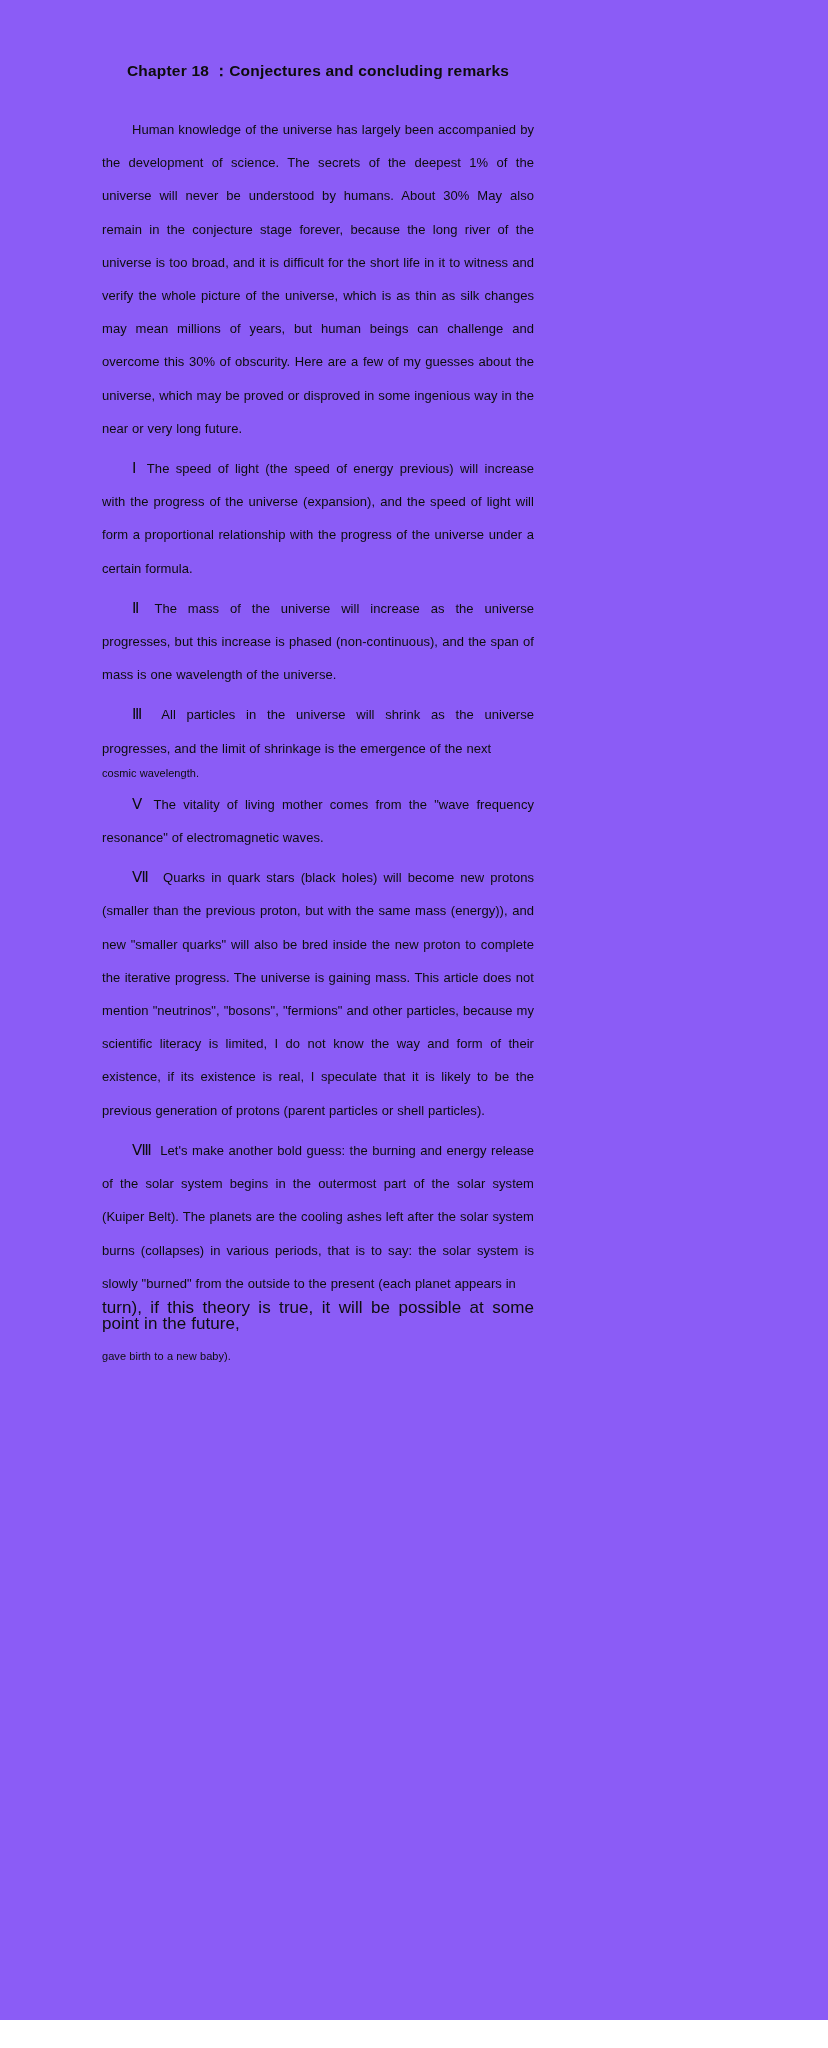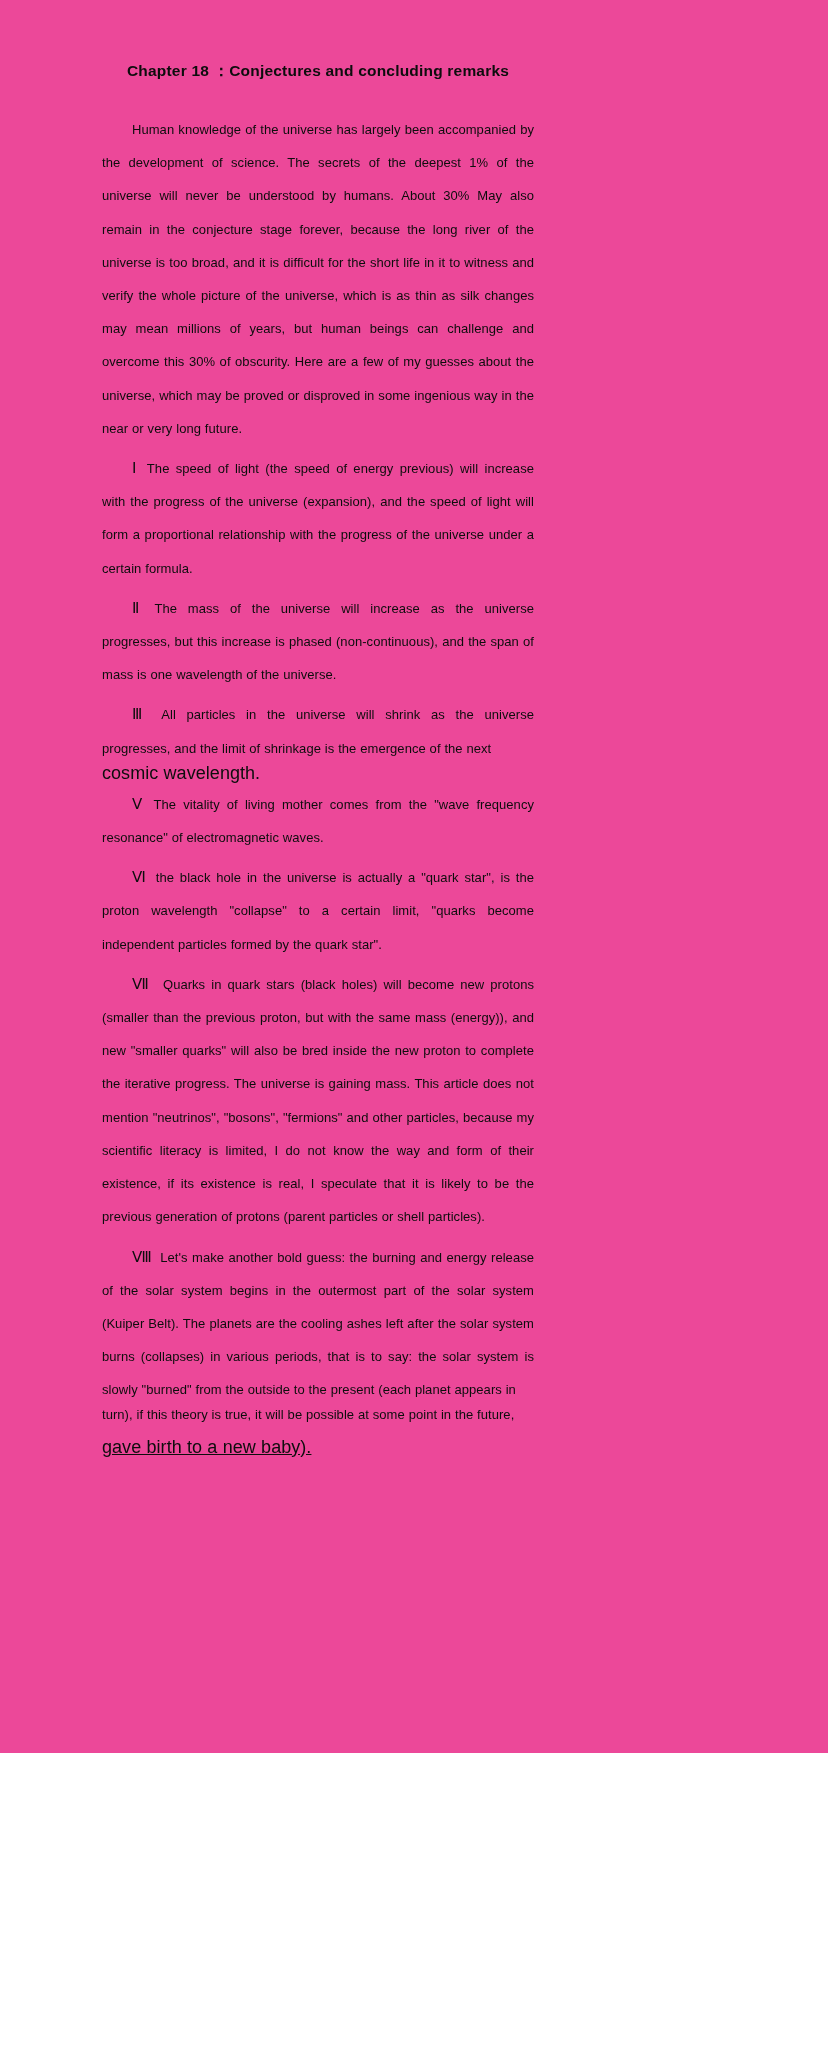--- a/index.html
+++ b/index.html
@@ -10,22 +10,22 @@
   body {
     width: 828px;
     height: 2048px;
     font-family: "Liberation Sans", sans-serif;
     color: #0d0d0d;
     overflow: hidden;
   }
   .page {
     position: relative;
     width: 828px;
-    height: 1753px;
-    background: #ec4899;
+    height: 2020px;
+    background: #8b5cf6;
     box-sizing: border-box;
     padding: 4px;
   }
   .content {
     position: absolute;
     left: 95px;
     top: 0;
     width: 446px;
   }
   .doc-title {
@@ -52,29 +52,29 @@
   .para.first {
     margin-top: 31px;
   }
   .num {
     font-family: "Liberation Serif", serif;
     font-size: 15px;
     letter-spacing: 0px;
   }
   .tight-line {
     display: block;
-    font-size: 18px;
+    font-size: 11px;
     line-height: 16px;
     text-align: left;
     text-indent: 0;
     letter-spacing: 0.05px;
   }
   .cont-line {
     display: block;
-    font-size: 13px;
+    font-size: 17px;
     line-height: 16px;
     text-align: justify;
     text-indent: 0;
   }
   .sp-after { display:inline-block; width: 8px; }
   .sp-after-wide { display:inline-block; width: 12px; }
 </style>
 </head>
 <body>
 
@@ -96,28 +96,25 @@
     <p class="para">
       <span class="num">Ⅲ</span><span class="sp-after-wide"></span><span>All particles in the universe will shrink as the universe progresses, and the limit of shrinkage is the emergence of the next</span>
       <span class="tight-line">cosmic wavelength.</span>
     </p>
 
 
     <p class="para">
       <span class="num">Ⅴ</span><span class="sp-after"></span><span>The vitality of living mother comes from the "wave frequency resonance" of electromagnetic waves.</span>
     </p>
 
-    <p class="para">
-      <span class="num">Ⅵ</span><span class="sp-after"></span><span>the black hole in the universe is actually a "quark star", is the proton wavelength "collapse" to a certain limit, "quarks become independent particles formed by the quark star".</span>
-    </p>
 
     <p class="para">
       <span class="num">Ⅶ</span><span class="sp-after-wide"></span><span>Quarks in quark stars (black holes) will become new protons (smaller than the previous proton, but with the same mass (energy)), and new "smaller quarks" will also be bred inside the new proton to complete the iterative progress. The universe is gaining mass. This article does not mention "neutrinos", "bosons", "fermions" and other particles, because my scientific literacy is limited, I do not know the way and form of their existence, if its existence is real, I speculate that it is likely to be the previous generation of protons (parent particles or shell particles).</span>
     </p>
 
     <p class="para">
       <span class="num">Ⅷ</span><span class="sp-after"></span><span>Let's make another bold guess: the burning and energy release of the solar system begins in the outermost part of the solar system (Kuiper Belt). The planets are the cooling ashes left after the solar system burns (collapses) in various periods, that is to say: the solar system is slowly "burned" from the outside to the present (each planet appears in</span>
       <span class="cont-line">turn), if this theory is true, it will be possible at some point in the future,</span>
-      <span class="tight-line" style="line-height:48px;text-decoration:underline;">gave birth to a new baby).</span>
+      <span class="tight-line" style="line-height:48px;">gave birth to a new baby).</span>
     </p>
 
   </div>
 </div>
 
 </body></html>

